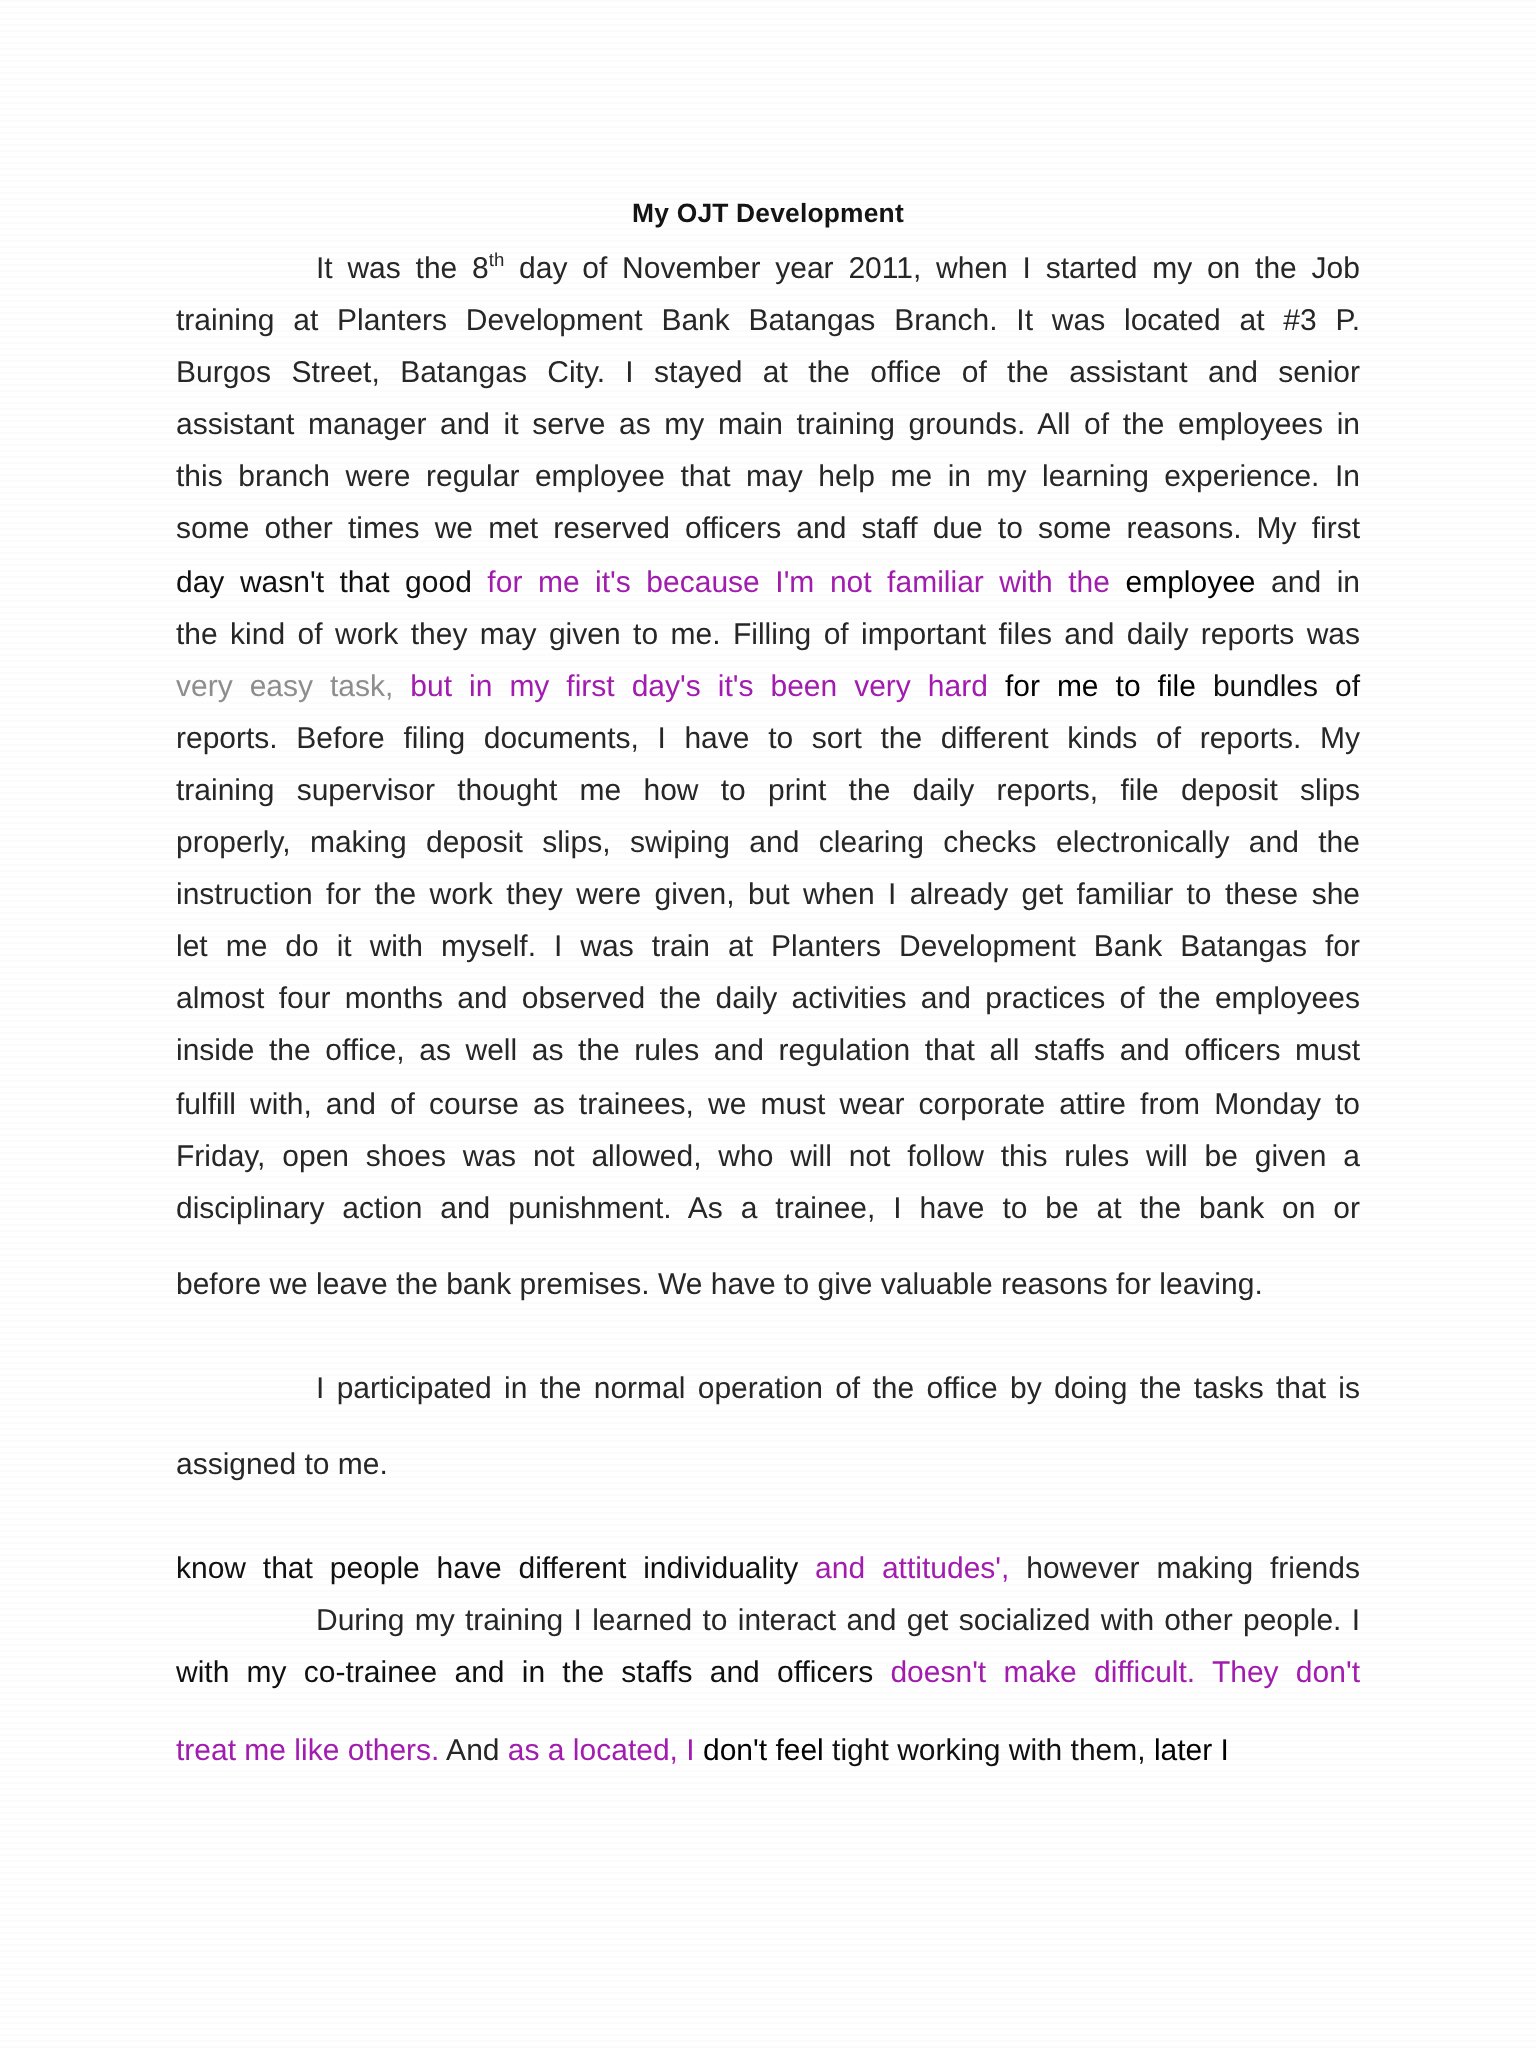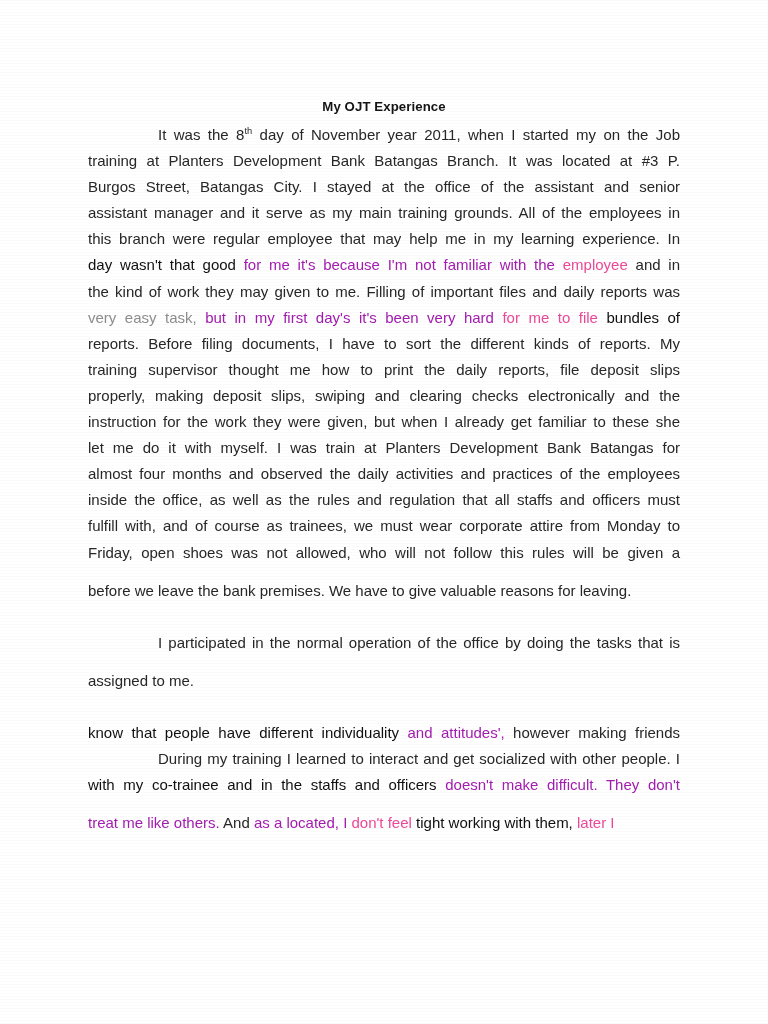--- a/index.html
+++ b/index.html
@@ -78,21 +78,21 @@
     white-space: normal;
   }
 
   .para + .para {
     margin-top: 26.1px;
   }
 
   
   .ink-0 { color: #101010; }                        
   .ink-1 { color: #272727; }
-  .ink-2 { color: #ec4899; }
+  .ink-2 { color: #000000; }
   .ink-3 { color: #a21caf; }
   .ink-4 { color: #8e8e8e; }     
 
   sup {
     font-size: 0.62em;
     vertical-align: super;
     line-height: 0;
   }
 
   
@@ -103,41 +103,43 @@
     opacity: 0.035;
     background-image:
       repeating-linear-gradient(0deg, rgba(0,0,0,.5) 0 1px, transparent 1px 3px);
   }
 </style>
 </head>
 <body>
 
 <div id="page">
 
-  <h1 id="doc-title">My OJT Experience</h1>
+  <h1 id="doc-title">My OJT Development</h1>
 
   <div id="body-text">
       <p class="para">
         <span class="ln indent"><span class="ink-1">It was the 8</span><sup class="ink-1">th</sup><span class="ink-1"> day of November year 2011, when I started my on the Job</span></span>
         <span class="ln"><span class="ink-1">training at Planters Development Bank Batangas Branch. It was located at #3 P.</span></span>
         <span class="ln"><span class="ink-1">Burgos Street, Batangas City. I stayed at the office of the assistant and senior</span></span>
         <span class="ln"><span class="ink-1">assistant manager and it serve as my main training grounds. All of the employees in</span></span>
         <span class="ln"><span class="ink-1">this branch were regular employee that may help me in my learning experience. In</span></span>
+        <span class="ln"><span class="ink-1">some other times we met reserved officers and staff due to some reasons.  My first</span></span>
         <span class="ln"><span class="ink-0">day wasn't that good</span><span class="ink-3"> for me it's because I'm not familiar with the</span><span class="ink-2"> employee</span><span class="ink-1"> and in</span></span>
         <span class="ln"><span class="ink-1">the kind of work they may given to me. Filling of important files and daily reports was</span></span>
         <span class="ln"><span class="ink-4">very easy task,</span><span class="ink-3"> but in my first</span><span class="ink-3"> day's it's been very hard</span><span class="ink-2"> for me to file</span><span class="ink-0"> bundles of</span></span>
         <span class="ln"><span class="ink-1">reports. Before filing documents, I have to sort the different kinds of reports.  My</span></span>
         <span class="ln"><span class="ink-1">training supervisor thought me how to print the daily reports, file deposit slips</span></span>
         <span class="ln"><span class="ink-1">properly, making deposit slips, swiping and clearing checks electronically and the</span></span>
         <span class="ln"><span class="ink-1">instruction for the work they were given, but when I already get familiar to these she</span></span>
         <span class="ln"><span class="ink-1">let me do it with myself. I was train at Planters Development Bank Batangas for</span></span>
         <span class="ln"><span class="ink-1">almost four months and observed the daily activities and practices of the employees</span></span>
         <span class="ln"><span class="ink-1">inside the office, as well as the rules and regulation that all staffs and officers must</span></span>
         <span class="ln"><span class="ink-1">fulfill with, and of course as trainees, we must wear corporate attire from Monday to</span></span>
         <span class="ln"><span class="ink-1">Friday, open shoes was not allowed, who will not follow this rules will be given a</span></span>
+        <span class="ln"><span class="ink-1">disciplinary action and punishment. As a trainee, I have to be at the bank on or</span></span>
         <span class="ln last"><span class="ink-1">before we leave the bank premises. We have to give valuable reasons for leaving.</span></span>
       </p>
       <p class="para">
         <span class="ln indent"><span class="ink-1">I participated in the normal operation of the office by doing the tasks that is</span></span>
         <span class="ln last"><span class="ink-1">assigned to me.</span></span>
       </p>
       <p class="para">
         <span class="ln"><span class="ink-0">know that people have different individuality</span><span class="ink-3"> and attitudes',</span><span class="ink-1"> however making friends</span></span>
         <span class="ln indent"><span class="ink-1">During my training I learned to interact and get socialized with other people. I</span></span>
         <span class="ln"><span class="ink-0">with my co-trainee and in the staffs and officers</span><span class="ink-3"> doesn't make difficult. They don't</span></span>

